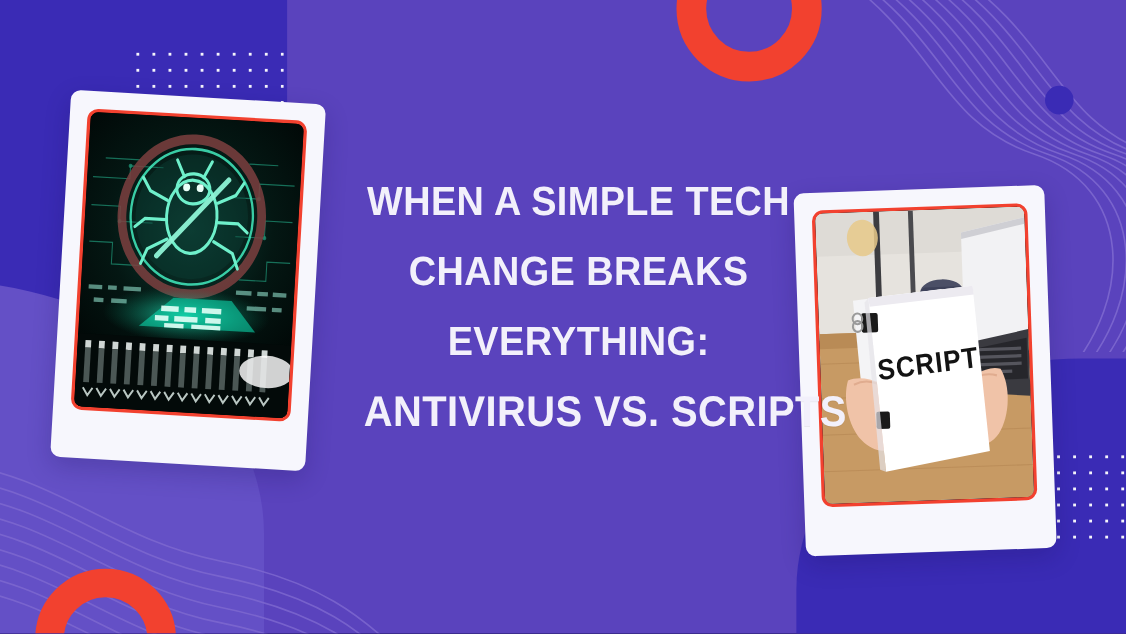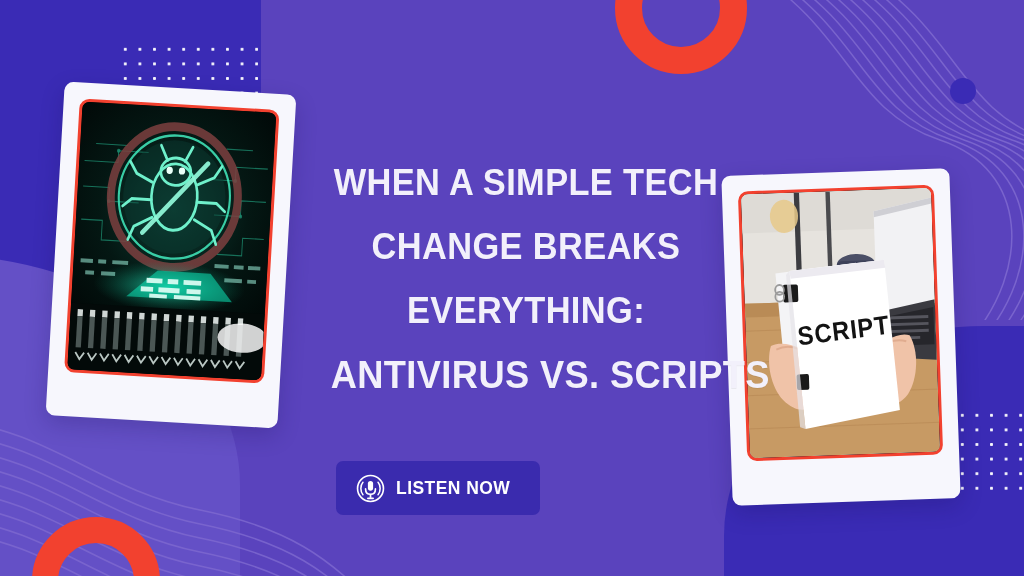--- a/index.html
+++ b/index.html
@@ -442,30 +442,16 @@
 
   <h1 class="headline">
     <span class="line">When a simple tech</span>
     <span class="line">change breaks</span>
     <span class="line">everything:</span>
     <span class="line lg">Antivirus vs. Scripts</span>
   </h1>
 
   <div class="btn-row">
 
-    <button class="btn">
-      <span class="ico">
-        <svg viewBox="0 0 30 30" fill="none">
-          <circle cx="15" cy="15" r="13.4" stroke="#ffffff" stroke-width="1.7"></circle>
-          <path d="M7.2 8.6 C 4.3 11.9 4.3 18.1 7.2 21.4" stroke="#ffffff" stroke-width="1.6" fill="none" stroke-linecap="round"></path>
-          <path d="M22.8 8.6 C 25.7 11.9 25.7 18.1 22.8 21.4" stroke="#ffffff" stroke-width="1.6" fill="none" stroke-linecap="round"></path>
-          <rect x="12.3" y="7.2" width="5.4" height="10" rx="2.7" fill="#ffffff"></rect>
-          <path d="M9.9 15.4 C 9.9 19.1 12.2 21 15 21 C 17.8 21 20.1 19.1 20.1 15.4" stroke="#ffffff" stroke-width="1.7" fill="none" stroke-linecap="round"></path>
-          <rect x="14.1" y="20.6" width="1.8" height="4.1" fill="#ffffff"></rect>
-          <rect x="11.4" y="24.2" width="7.2" height="1.8" rx=".9" fill="#ffffff"></rect>
-        </svg>
-      </span>
-      <span class="label">Listen Now</span>
-    </button>
 
   </div>
 
 </div>
 
 </body></html>

